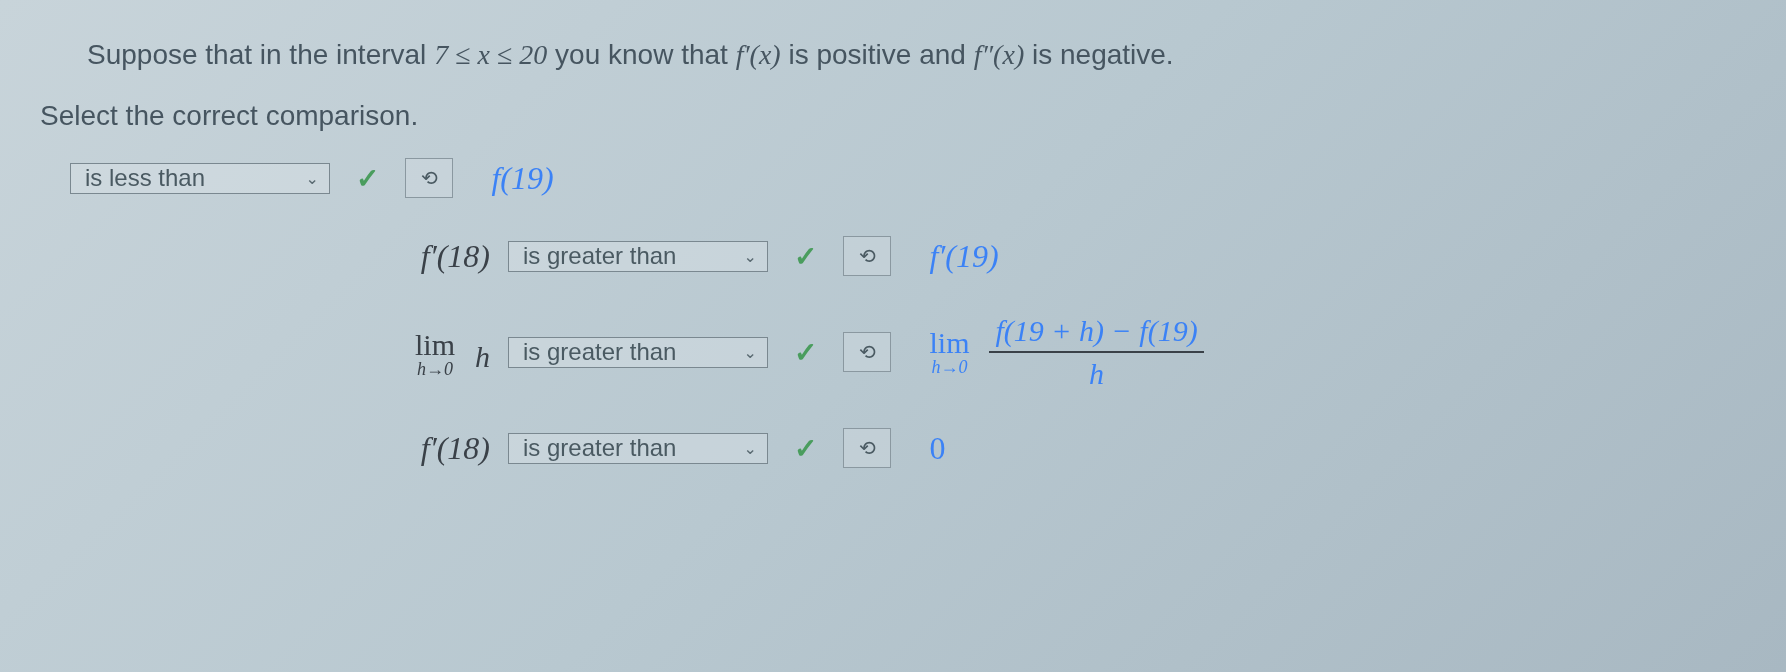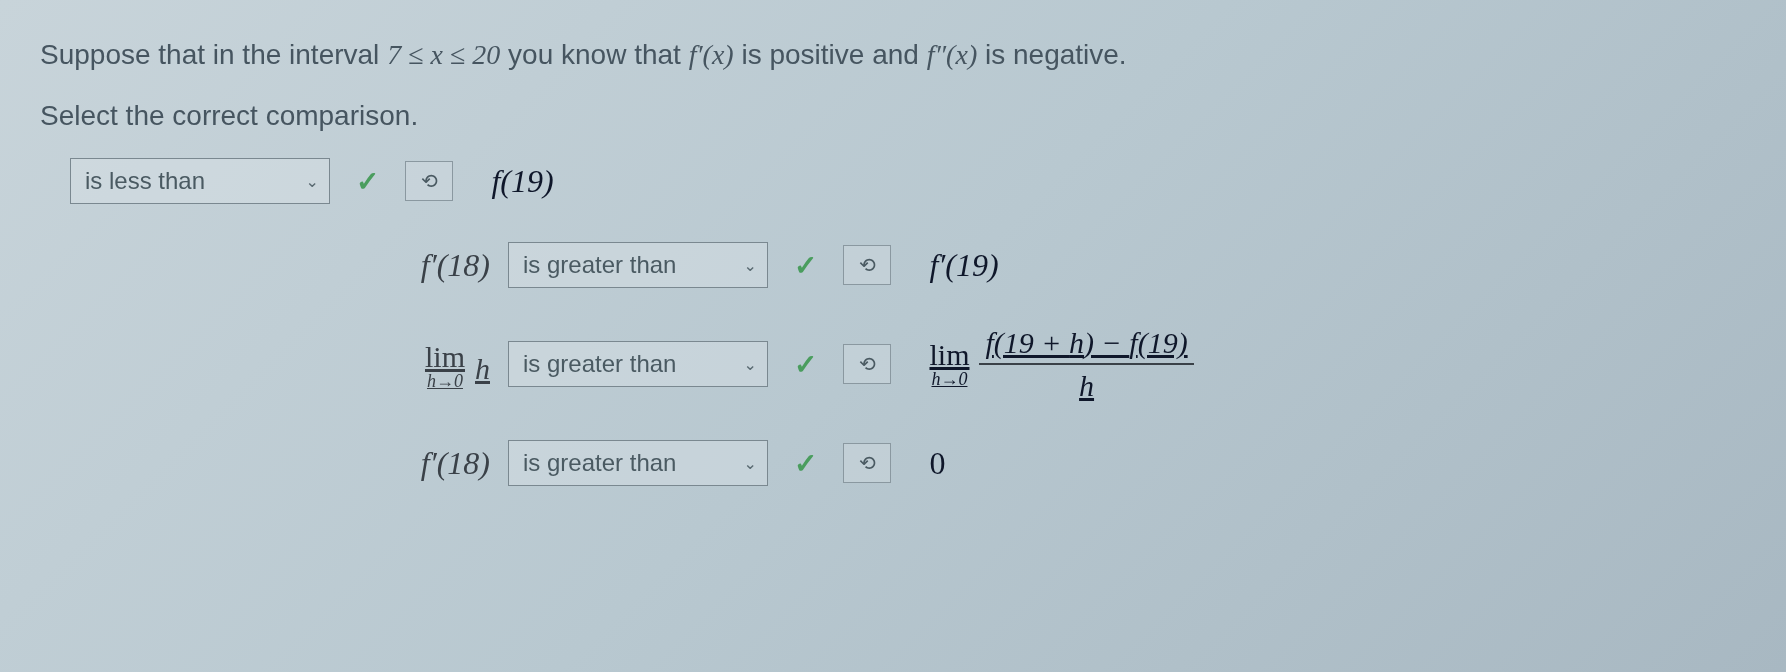--- a/index.html
+++ b/index.html
@@ -15,20 +15,21 @@
       height: 672px;
       padding: 30px 40px;
       color: #3a4a52;
     }
     
     .prompt-text {
       font-size: 28px;
       line-height: 1.8;
       margin-bottom: 20px;
       color: #465560;
+      margin-left: 47px;
     }
     
     .instruction-text {
       font-size: 28px;
       margin-bottom: 26px;
       color: #465560;
     }
     
     .math-var {
       font-family: 'Times New Roman', serif;
@@ -52,37 +53,37 @@
       width: 420px;
       text-align: right;
       font-family: 'Times New Roman', serif;
       font-size: 32px;
       color: #3a4148;
     }
     
     .right-expr {
       font-family: 'Times New Roman', serif;
       font-size: 32px;
-      color: #0f172a;
+      color: #3b82f6;
       display: flex;
       align-items: center;
     }
     
     .dropdown {
       display: inline-flex;
       align-items: center;
       justify-content: space-between;
       border: 1px solid #7a8890;
       background: rgba(220, 228, 232, 0.4);
       padding: 6px 10px 6px 14px;
       font-size: 24px;
       font-family: 'Segoe UI', sans-serif;
       color: #4a5a62;
       min-width: 260px;
-      height: 46px;
+      height: 31px;
       cursor: pointer;
     }
     
     .dropdown-chevron {
       margin-left: 12px;
       font-size: 16px;
       color: #5a6a72;
     }
     
     .check-mark {
@@ -101,22 +102,21 @@
       width: 48px;
       height: 40px;
       font-size: 20px;
       color: #4a5a62;
       margin-right: 20px;
     }
     
     .limit-expr {
       display: inline-flex;
       align-items: center;
-      gap: 10px;
-      text-decoration: underline;
+      gap: 20px;
     }
     
     .lim-stack {
       display: inline-flex;
       flex-direction: column;
       align-items: center;
       line-height: 1;
     }
     
     .lim-top {

